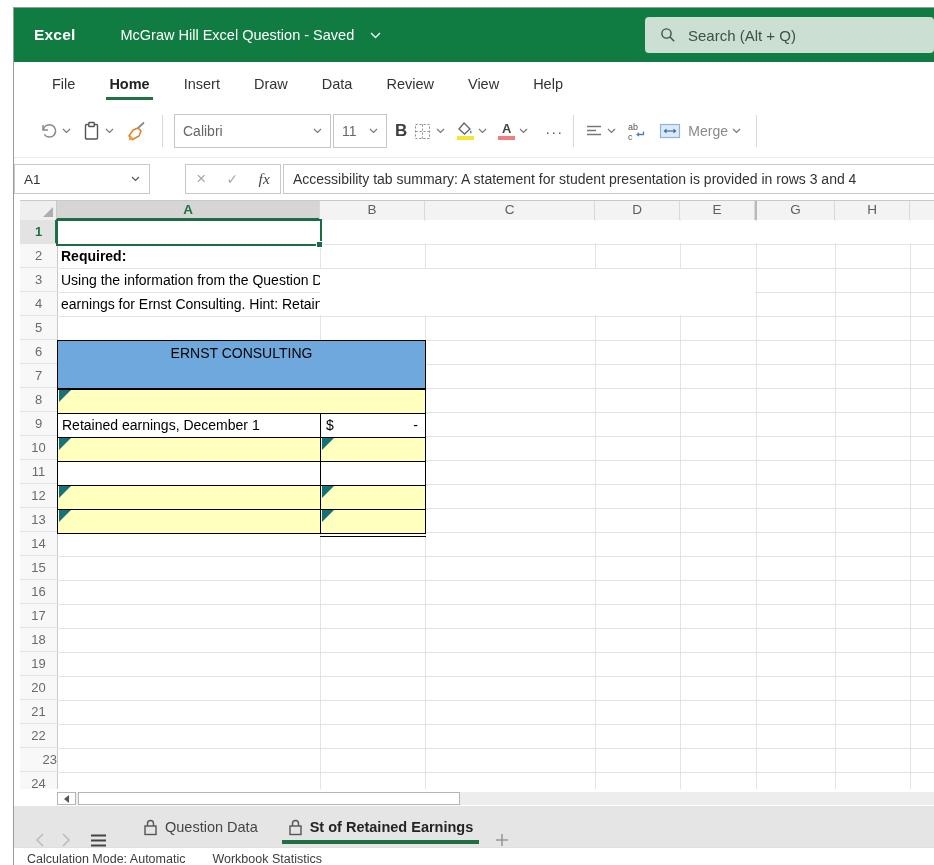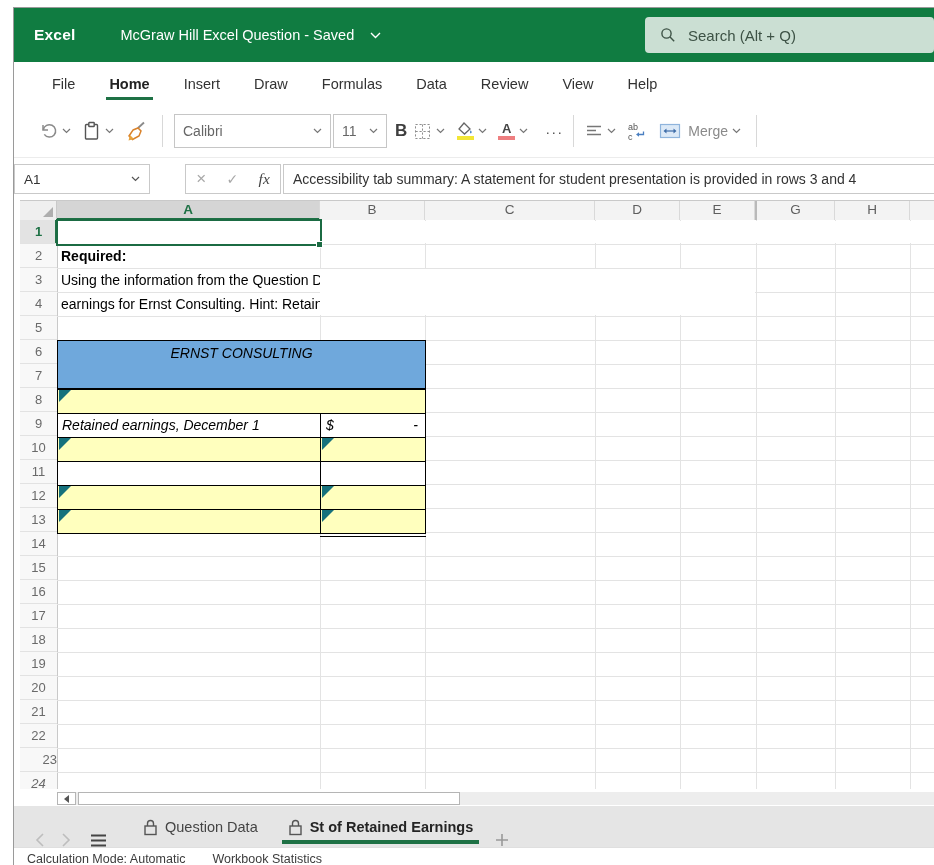--- a/index.html
+++ b/index.html
@@ -131,21 +131,20 @@
       </span>
       <span>Search (Alt + Q)</span>
     </div>
   </div>
 
   <div class="abs menubar" id="menubar">
       <div class="menu-item">File</div>
       <div class="menu-item active">Home</div>
       <div class="menu-item">Insert</div>
       <div class="menu-item">Draw</div>
-      <div class="menu-item">Formulas</div>
       <div class="menu-item">Data</div>
       <div class="menu-item">Review</div>
       <div class="menu-item">View</div>
       <div class="menu-item">Help</div>
     </div>
 
   <div class="abs toolbar">
     <div class="tb-btn">
       <svg width="19" height="18" viewBox="0 0 19 18">
           <path d="M4 3v5h5" fill="none" stroke="#8a8a8a" stroke-width="1.5"></path>
@@ -276,21 +275,21 @@
         <div class="col-hdr" style="left: 737px; width: 78px;">G</div>
         <div class="col-hdr" style="left: 815px; width: 75px;">H</div>
         <div class="col-hdr" style="left: 890px; width: 24px; border-right: none;"></div>
       </div>
     <div class="rh-sep"></div>
 
     <div class="celltext" style="top:44px;font-weight:700">Required:</div>
     <div class="celltext" style="top:68px">Using the information from the Question Data tab, prepare a December statement of retained</div>
     <div class="celltext" style="top:92px">earnings for Ernst Consulting. Hint: Retained earnings on December 1 was $0.</div>
 
-    <div class="stmt" style="z-index: 3; font-style: italic;">
+    <div class="stmt" style="z-index: 3;">
       <div class="blue">
         <div>ERNST CONSULTING</div>
       </div>
       <div class="yfill" style="top:48px"></div>
       <div class="yfill" style="top:96px"></div>
       <div class="yfill" style="top:144px"></div>
       <div class="yfill" style="top:168px"></div>
       <div class="bline" style="top:48px"></div>
       <div class="bline" style="top:72px"></div>
       <div class="bline" style="top:96px"></div>
@@ -329,21 +328,21 @@
       <div class="row-hdr" style="top: 332px;">14</div>
       <div class="row-hdr" style="top: 356px;">15</div>
       <div class="row-hdr" style="top: 380px;">16</div>
       <div class="row-hdr" style="top: 404px;">17</div>
       <div class="row-hdr" style="top: 428px;">18</div>
       <div class="row-hdr" style="top: 452px;">19</div>
       <div class="row-hdr" style="top: 476px;">20</div>
       <div class="row-hdr" style="top: 500px;">21</div>
       <div class="row-hdr" style="top: 524px;">22</div>
       <div class="row-hdr" style="top: 548px; text-align: right;">23</div>
-      <div class="row-hdr" style="top: 572px; font-style: italic;">24</div>
+      <div class="row-hdr" style="top: 572px;">24</div>
       <div class="vline" style="left: 300px;"></div>
       <div class="vline" style="left: 405px;"></div>
       <div class="vline" style="left: 575px;"></div>
       <div class="vline" style="left: 660px;"></div>
       <div class="vline" style="left: 736px;"></div>
       <div class="vline" style="left: 815px;"></div>
       <div class="vline" style="left: 890px;"></div>
       <div class="hline" style="top: 44px;"></div>
       <div class="hline" style="top: 68px;"></div>
       <div class="hline" style="top: 92px;"></div>

